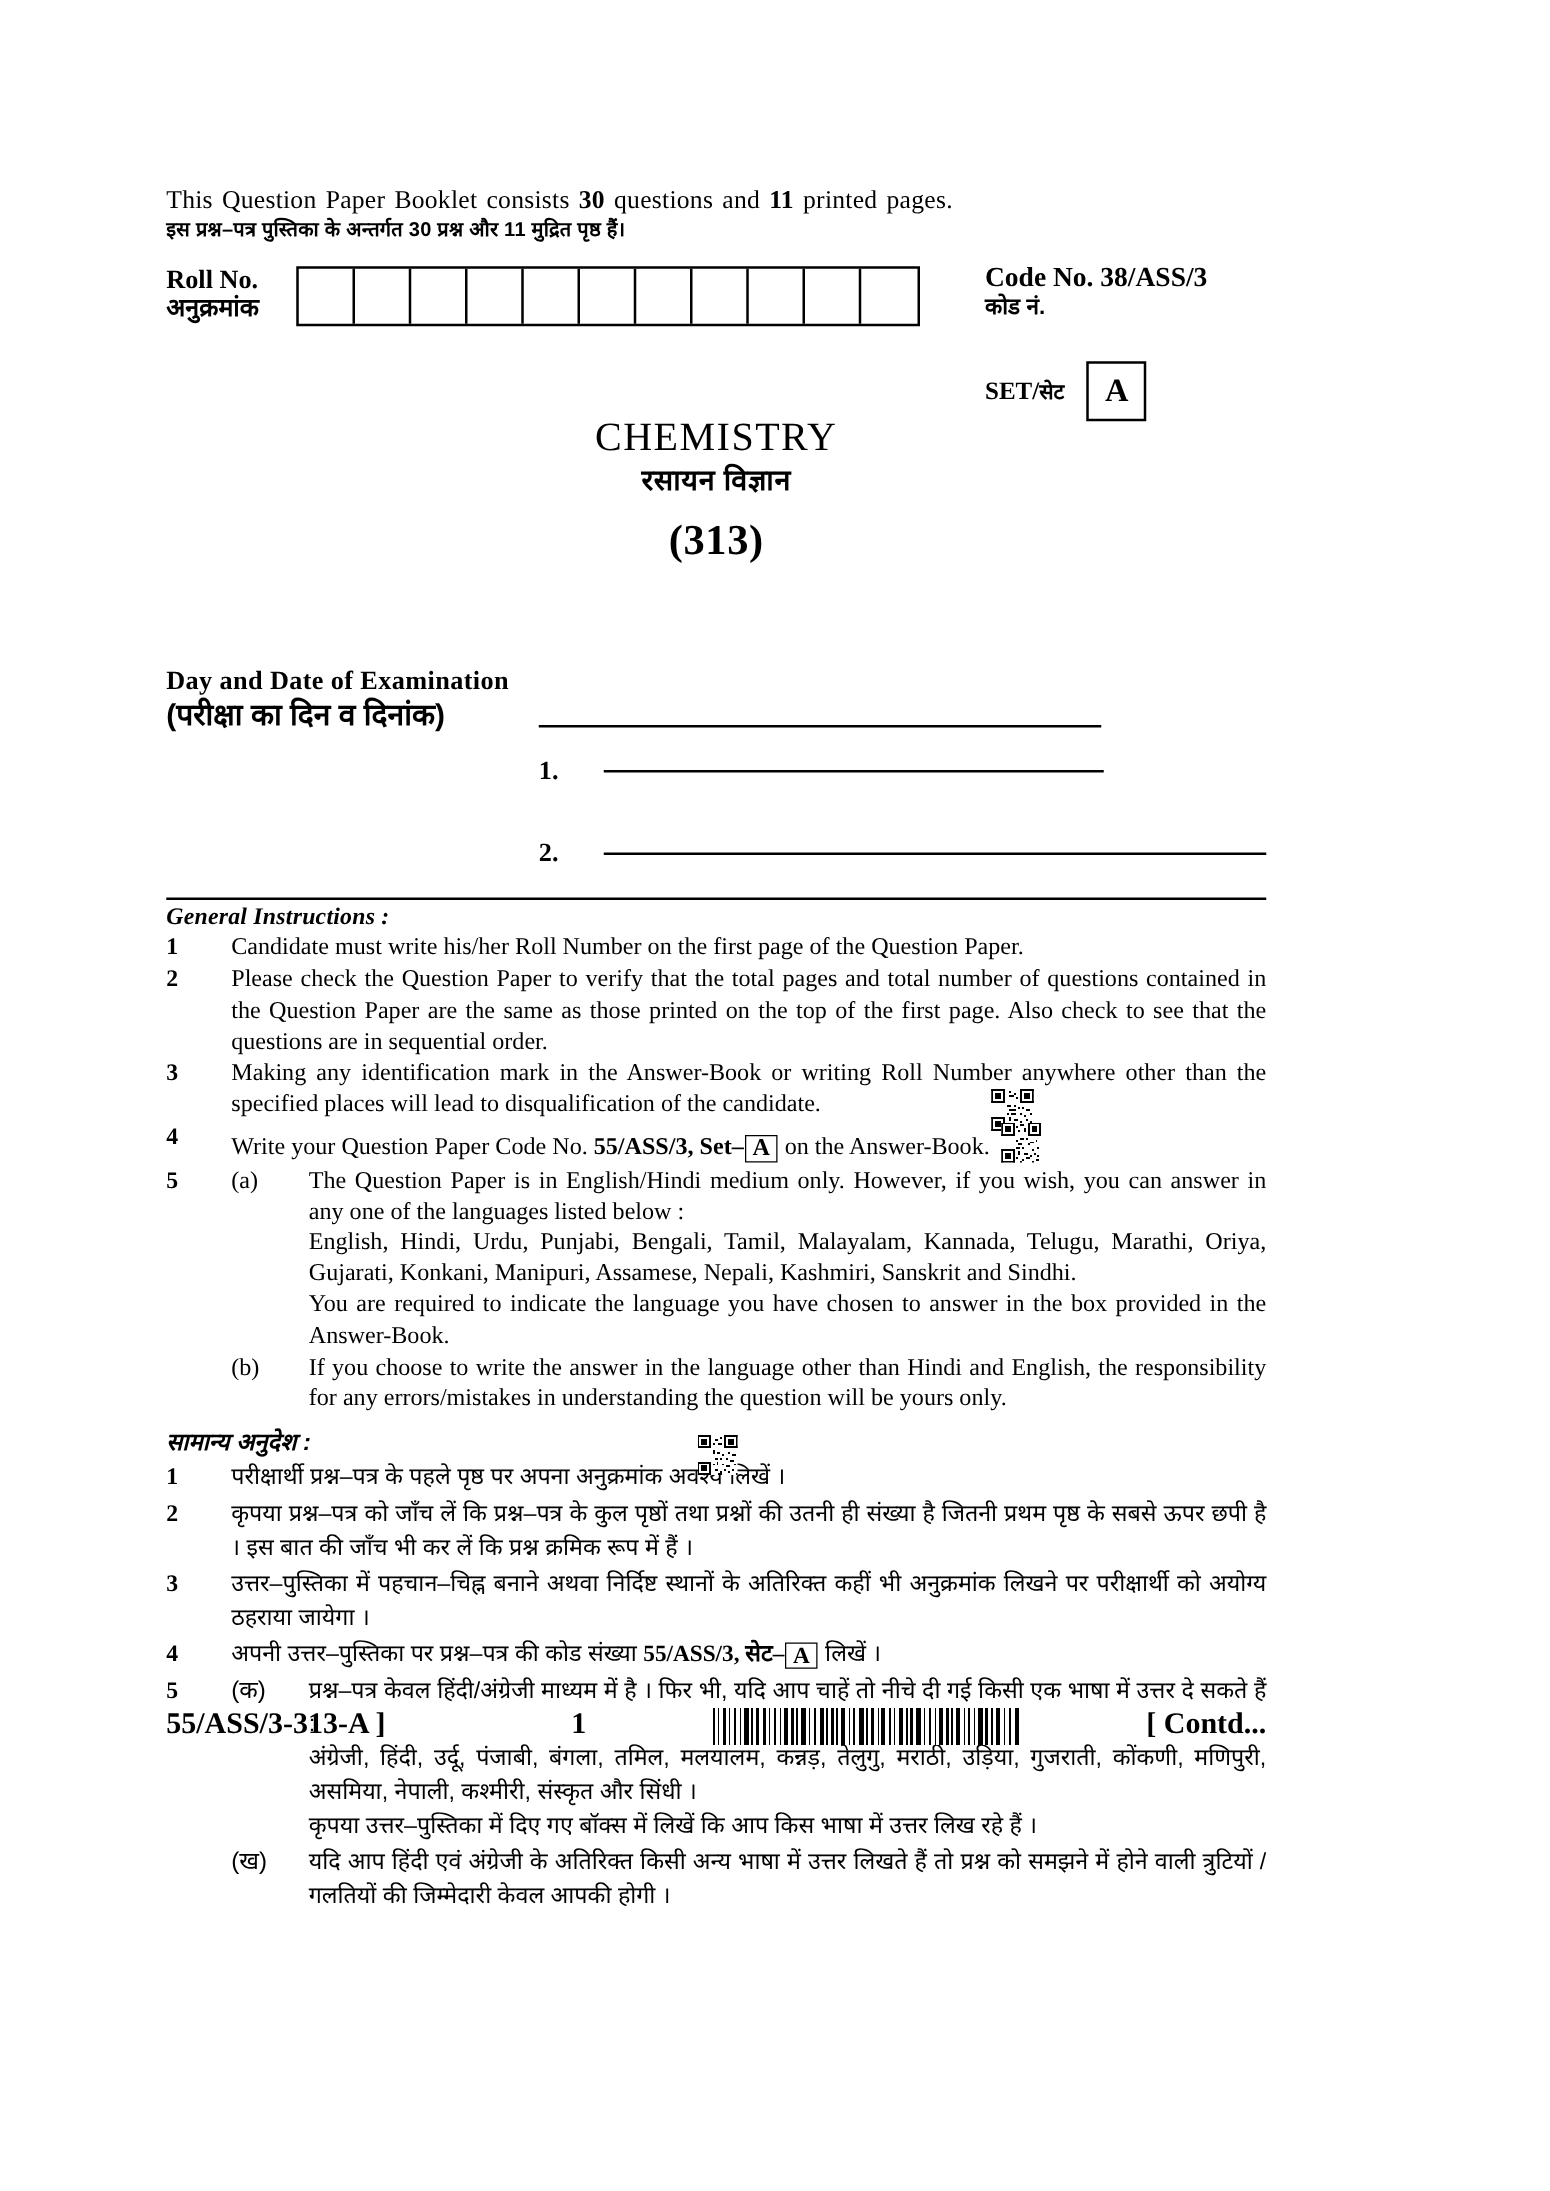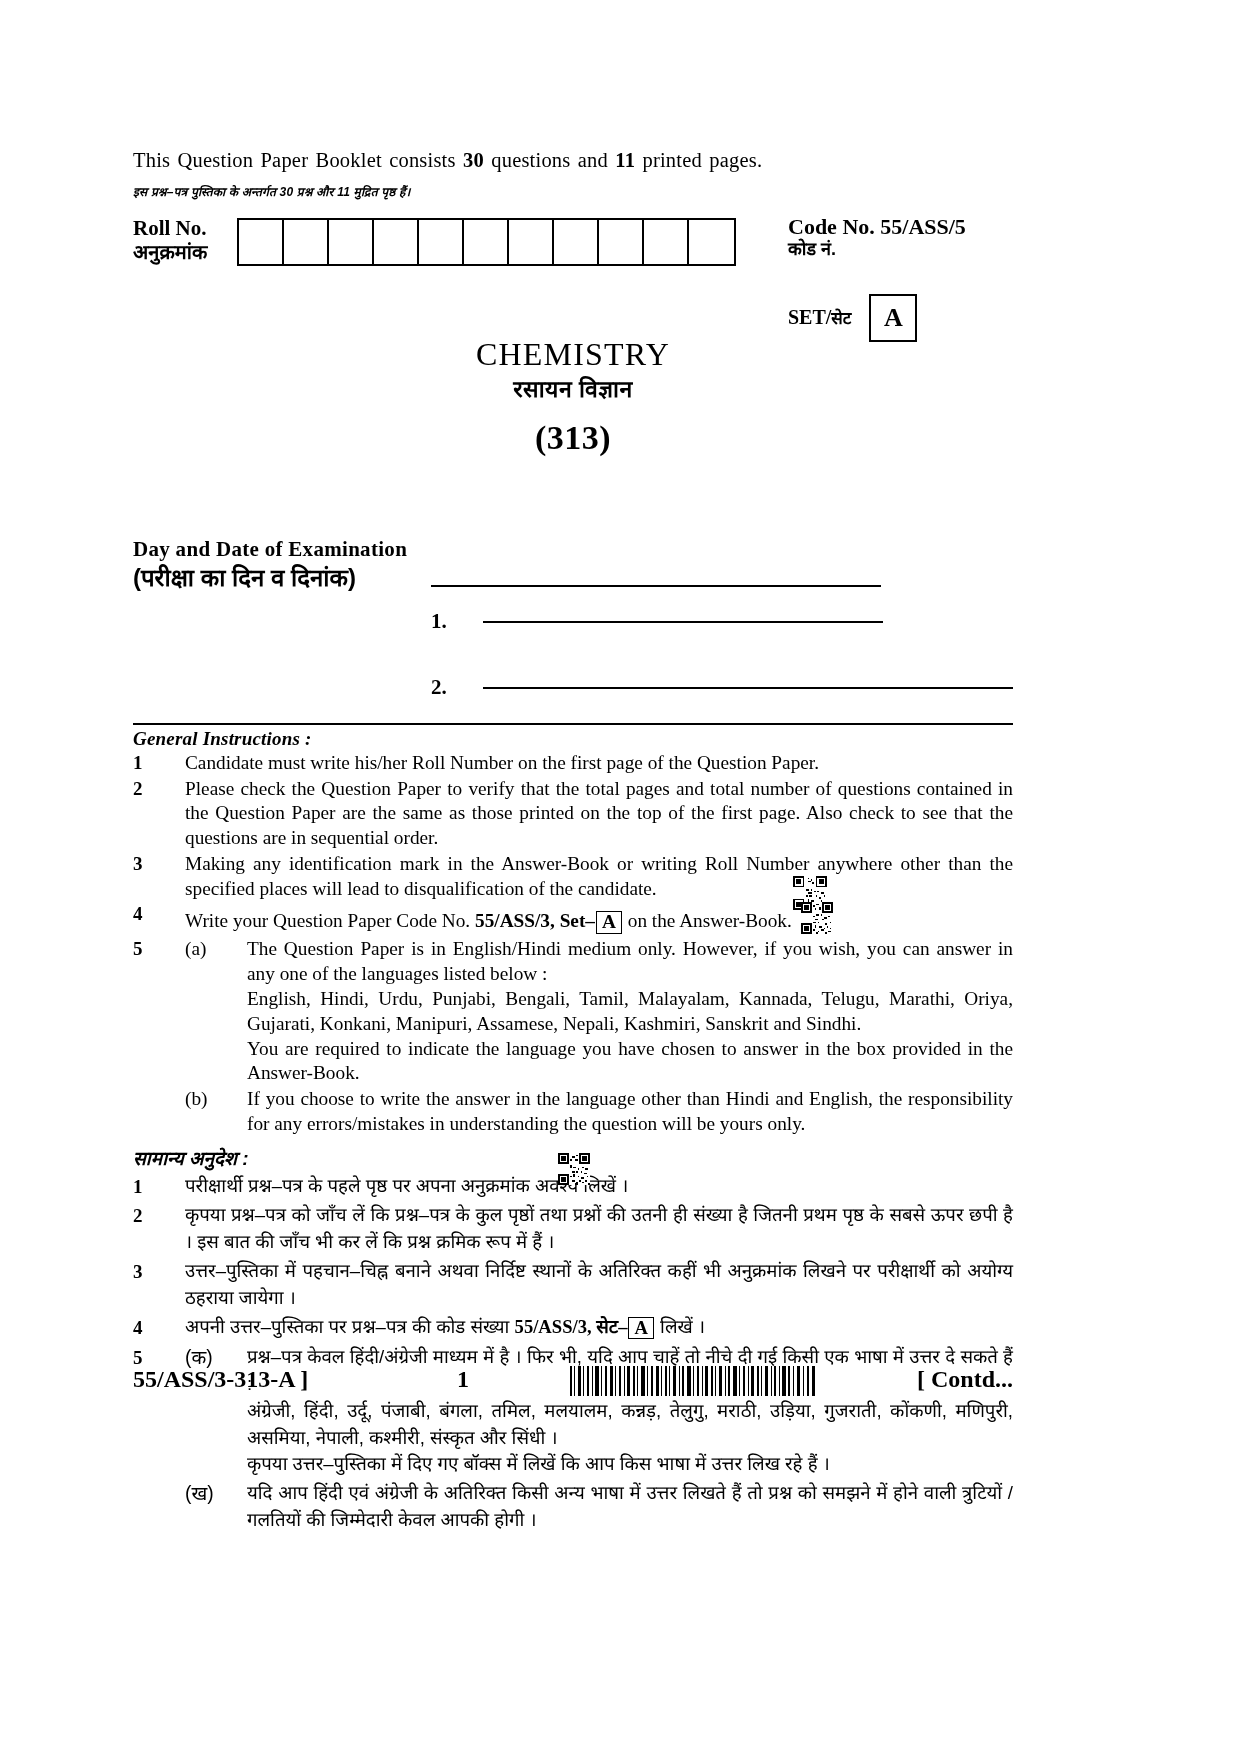--- a/index.html
+++ b/index.html
@@ -33,27 +33,26 @@
   
   .booklet-line-en {
     font-size: 20.5px;
     letter-spacing: 0.2px;
     word-spacing: 2px;
     white-space: nowrap;
     line-height: 1.25;
   }
   .booklet-line-hi {
     font-family: "Liberation Sans", sans-serif;
-    font-size: 12px;
+    font-size: 16px;
     font-weight: bold;
     white-space: nowrap;
     line-height: 1.35;
-    margin-top: 10px;
+    margin-top: 0;
     letter-spacing: 0.2px;
-    font-style: italic;
   }
   .b { font-weight: bold; }
 
   
   .rollrow {
     position: relative;
     margin-top: 16px;
     height: 62px;
   }
   .roll-labels {
@@ -315,21 +314,21 @@
           <div class="roll-cell"></div>
           <div class="roll-cell"></div>
           <div class="roll-cell"></div>
           <div class="roll-cell"></div>
           <div class="roll-cell"></div>
         </div>
 
       <div class="code-block">
         <div class="code-en">
           <span>Code No.</span>
-          <span>55/ASS/5</span>
+          <span>38/ASS/3</span>
         </div>
         <div class="code-hi">कोड नं.</div>
       </div>
 
       <div class="set-block">
         <div class="set-label"><span>SET/</span><span class="hi">सेट</span></div>
         <div class="set-box">A</div>
       </div>
     </div>
 

